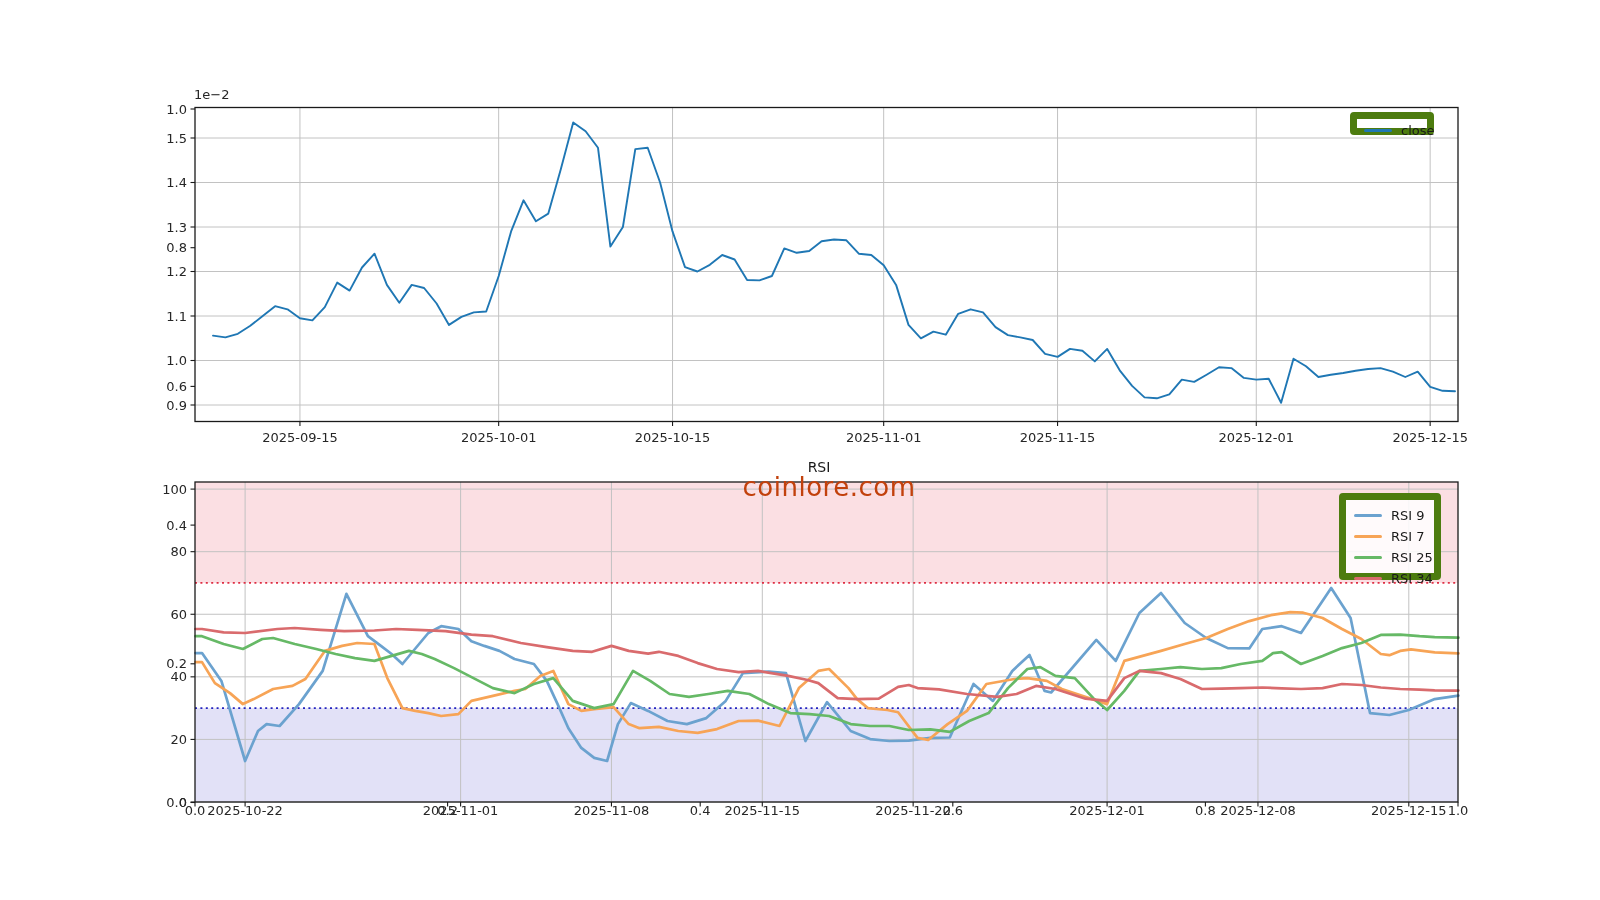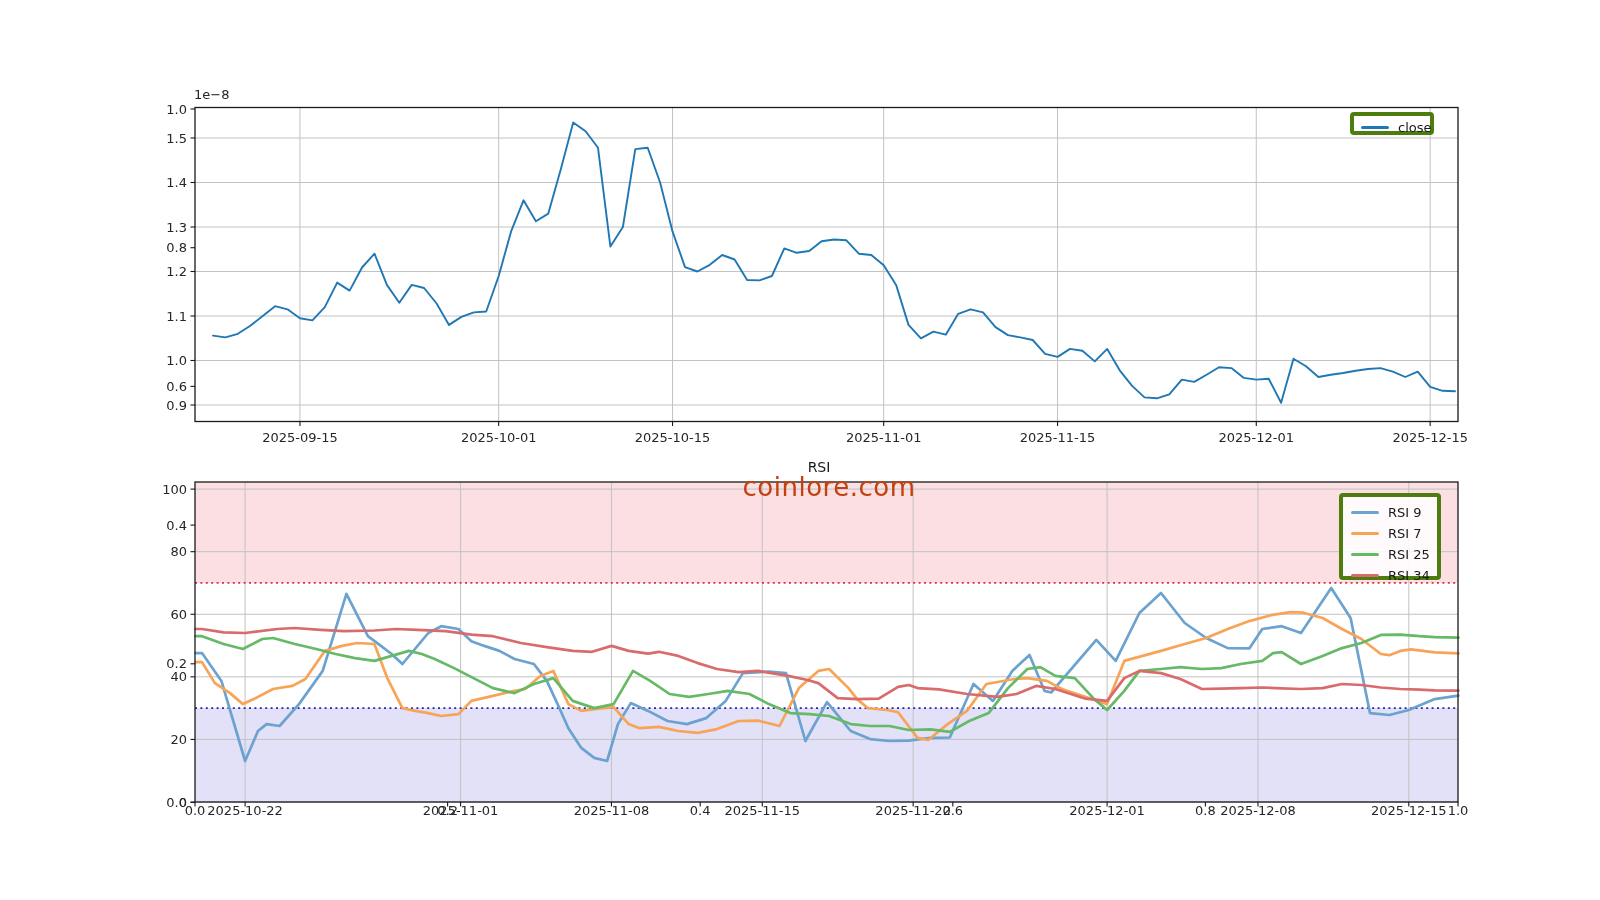--- a/index.html
+++ b/index.html
@@ -4,21 +4,21 @@
 <style>
   html,body{margin:0;padding:0;background:#ffffff;}
   #fig{position:relative;width:1600px;height:900px;background:#ffffff;
        font-family:"DejaVu Sans", sans-serif;overflow:hidden;}
   #chart{position:absolute;left:0;top:0;}
   .offset-label{position:absolute;left:194px;top:87px;font-size:13px;color:#262626;}
   .watermark{position:absolute;left:704px;top:436px;width:250px;text-align:center;
              font-size:26px;color:#c2410c;letter-spacing:0.5px;margin-top:36px;}
   .rsi-title{position:absolute;left:779px;top:459px;width:80px;text-align:center;
              font-size:14px;color:#1a1a1a;}
-  .legend{position:absolute;background:rgba(255,255,255,0.85);border:4px solid #4d7c0f;
+  .legend{position:absolute;background:rgba(255,255,255,0.85);border:7px solid #4d7c0f;
           border-radius:4px;box-sizing:border-box;font-size:13px;color:#1a1a1a;}
   .legend-top{left:1350px;top:112px;width:84px;height:23px;padding:3px 8px 0 7px;}
   .legend-bottom{left:1339px;top:493px;width:102px;height:87px;padding:5px 16px 0 8px;}
   .legend-row{display:flex;align-items:center;height:21px;white-space:nowrap;}
   .legend-top .legend-row{height:16px;}
   .sample{display:inline-block;width:28px;height:3px;border-radius:1.5px;margin-right:9px;flex:0 0 auto;}
 </style>
 </head>
 <body>
 
@@ -138,21 +138,21 @@
       <line x1="190.5" y1="802" x2="195" y2="802" stroke="#1a1a1a" stroke-width="1.1"></line>
       <text x="187" y="806.5" text-anchor="end" font-size="13" fill="#262626" font-family="&quot;DejaVu Sans&quot;, sans-serif">0</text>
       <line x1="190.5" y1="525.0999999999999" x2="195" y2="525.0999999999999" stroke="#1a1a1a" stroke-width="1.1"></line>
       <text x="187" y="529.5999999999999" text-anchor="end" font-size="13" fill="#262626" font-family="&quot;DejaVu Sans&quot;, sans-serif">0.4</text>
       <line x1="190.5" y1="663.8" x2="195" y2="663.8" stroke="#1a1a1a" stroke-width="1.1"></line>
       <text x="187" y="668.3" text-anchor="end" font-size="13" fill="#262626" font-family="&quot;DejaVu Sans&quot;, sans-serif">0.2</text>
       <line x1="190.5" y1="802.5" x2="195" y2="802.5" stroke="#1a1a1a" stroke-width="1.1"></line>
       <text x="187" y="807" text-anchor="end" font-size="13" fill="#262626" font-family="&quot;DejaVu Sans&quot;, sans-serif">0.0</text>
     </svg>
 
-  <div class="offset-label">1e−8</div>
+  <div class="offset-label">1e−2</div>
 
   <div class="watermark">coinlore.com</div>
 
   <div class="rsi-title">RSI</div>
 
   <div class="legend legend-top">
     <div class="legend-row">
       <span class="sample" style="background: rgb(31, 119, 180);"></span>
       <span>close</span>
     </div>

